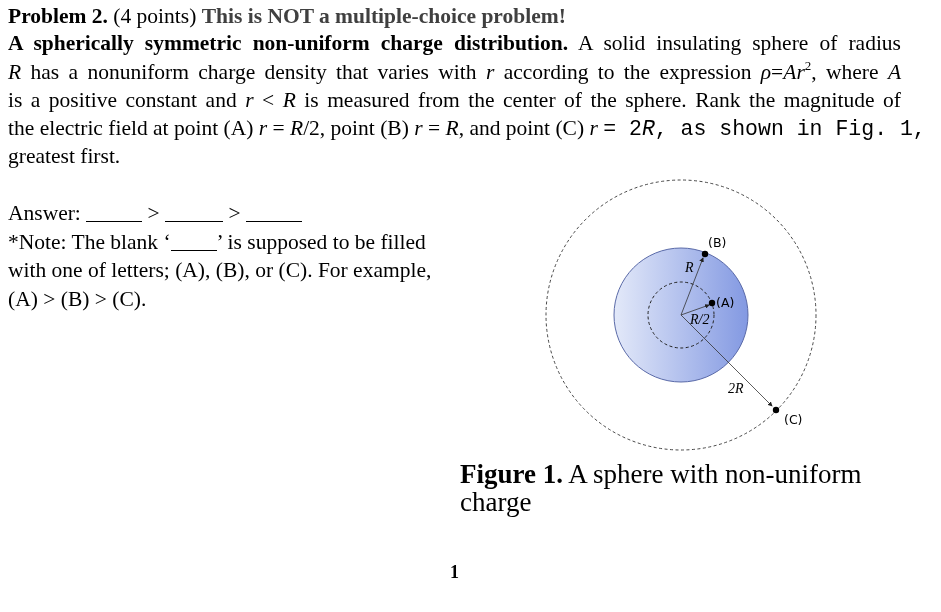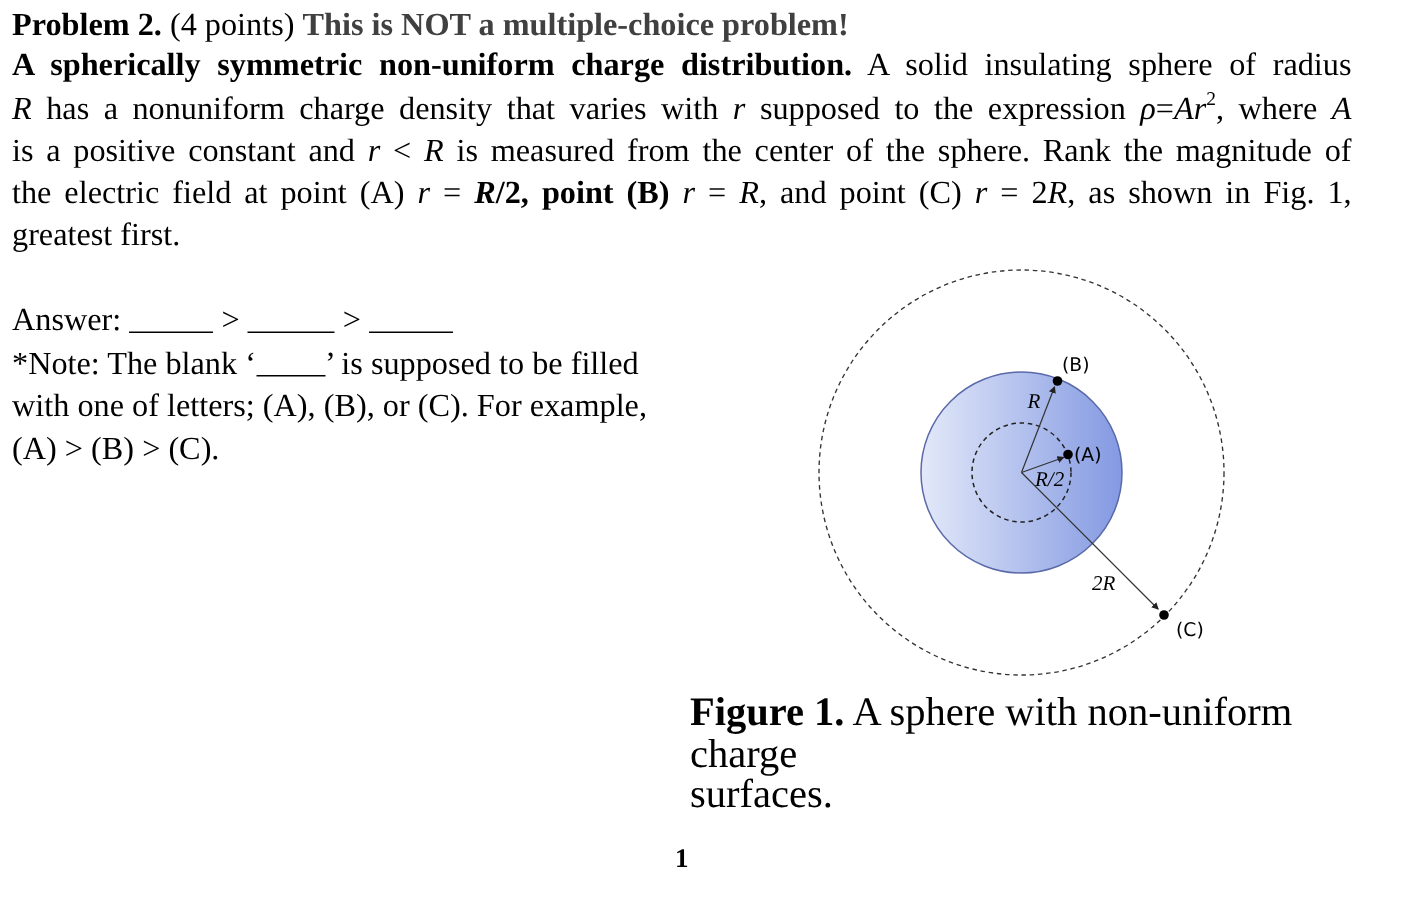--- a/index.html
+++ b/index.html
@@ -40,43 +40,43 @@
 
 <div class="line justify" style="top:29px;">
   <span class="b">A spherically symmetric non-uniform charge distribution.</span>
   <span>A solid insulating sphere of radius</span>
 </div>
 
 <div class="line justify" style="top:58px;">
   <span class="i">R</span>
   <span>has a nonuniform charge density that varies with</span>
   <span class="i">r</span>
-  <span>supposed to the expression</span>
+  <span>according to the expression</span>
   <span style="white-space:nowrap;"><span class="i">ρ</span><span>=</span><span class="i">A</span><span class="i">r</span><sup>2</sup><span>, where</span></span>
   <span class="i">A</span>
 </div>
 
 <div class="line justify" style="top:86px;">
   <span>is a positive constant and</span>
   <span class="i">r</span>
   <span>&lt;</span>
   <span class="i">R</span>
   <span>is measured from the center of the sphere. Rank the magnitude of</span>
 </div>
 
 <div class="line justify" style="top:114px;">
   <span>the electric field at point (A)</span>
   <span class="i">r</span>
   <span>=</span>
-  <span style="white-space:nowrap;font-weight:bold;"><span class="i">R</span><span>/2, point (B)</span></span>
+  <span style="white-space:nowrap;"><span class="i">R</span><span>/2, point (B)</span></span>
   <span class="i">r</span>
   <span>=</span>
   <span style="white-space:nowrap;"><span class="i">R</span><span>, and point (C)</span></span>
   <span class="i">r</span>
-  <span style="white-space:nowrap;"><span>= 2</span><span class="i">R</span><span>, as shown in Fig. 1,</span></span>
+  <span style="white-space:nowrap;font-family:Liberation Mono, monospace;"><span>= 2</span><span class="i">R</span><span>, as shown in Fig. 1,</span></span>
 </div>
 
 <div class="line" style="top:142px;">greatest first.</div>
 
 <div class="left-col">
   <div>
     <span>Answer:</span>
     <span class="blank" style="width:56px;"></span>
     <span>&gt;</span>
     <span class="blank" style="width:58px;"></span>
@@ -118,16 +118,15 @@
   <text x="708" y="247" class="lbl-sans">(B)</text>
   <text x="716" y="307" class="lbl-sans">(A)</text>
   <text x="784" y="424" class="lbl-sans">(C)</text>
   <text x="685" y="272" class="lbl-serif">R</text>
   <text x="690" y="324" class="lbl-serif">R/2</text>
   <text x="728" y="393" class="lbl-serif">2R</text>
 </svg>
 
 <div class="caption">
   <div><span class="b">Figure 1.</span> <span>A sphere with non-uniform charge</span></div>
-  <div>surfaces.</div>
 </div>
 
 <div class="pagenum">1</div>
 
 </body></html>

